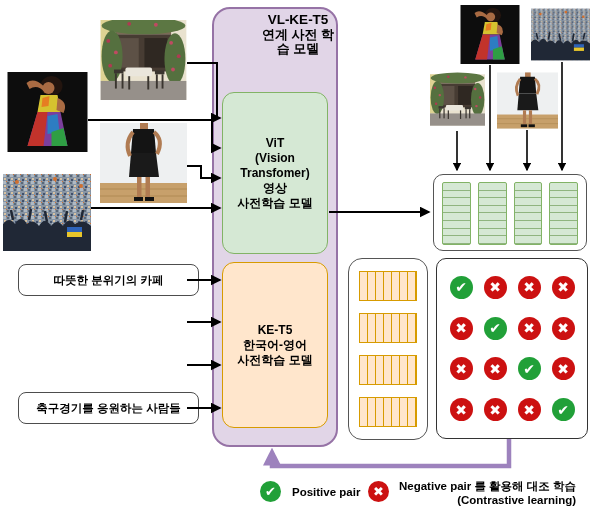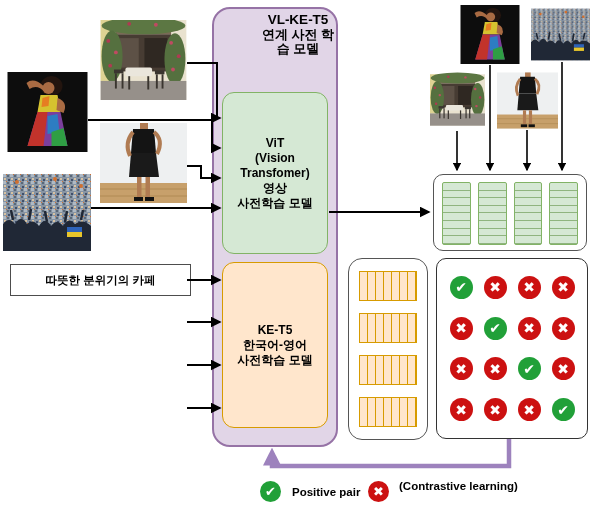--- a/index.html
+++ b/index.html
@@ -15,22 +15,22 @@
   .outer-title .t1{font-size:13.5px;}
 
   
   .model-box{border-radius:12px;display:flex;flex-direction:column;justify-content:center;
              align-items:center;text-align:center;font-weight:bold;font-size:12px;
              line-height:15px;z-index:2;}
   .vit-box{left:222px;top:92px;width:106px;height:162px;background:#d5e8d4;border:1.5px solid #82b366;}
   .ket5-box{left:222px;top:262px;width:106px;height:166px;background:#ffe6cc;border:1.5px solid #d79b00;}
 
   
-  .caption-box{left:10px;width:181px;height:32px;background:#fff;border:1.5px solid #4d4d4d;
-               border-radius:0;display:flex;align-items:center;justify-content:center;
+  .caption-box{left:18px;width:181px;height:32px;background:#fff;border:1.5px solid #4d4d4d;
+               border-radius:8px;display:flex;align-items:center;justify-content:center;
                font-size:11.5px;font-weight:600;z-index:2;white-space:nowrap;}
 
   
   .img-embed-box{left:433px;top:174px;width:154px;height:77px;background:#fff;
                  border:1.5px solid #555;border-radius:10px;display:flex;gap:7px;
                  padding:7px 8px;z-index:2;}
   .img-embed-col{width:31px;height:61px;border:1px solid #82b366;border-radius:2px;
                  background:repeating-linear-gradient(to bottom,#d5e8d4 0 6.6px,#8fb47f 6.6px 7.6px);}
   .txt-embed-box{left:348px;top:258px;width:80px;height:182px;background:#fff;
                  border:1.5px solid #555;border-radius:14px;display:flex;flex-direction:column;
@@ -49,21 +49,21 @@
   .mcell.x{background:#cc1111;}
 
   
   .photo{z-index:1;display:block;}
 
   
   .legend-icon{width:21px;height:21px;border-radius:50%;color:#fff;display:flex;
                align-items:center;justify-content:center;font-size:13px;font-weight:bold;z-index:2;}
   .legend-label{font-size:11.5px;font-weight:bold;z-index:2;white-space:nowrap;}
   .legend-neg{line-height:14px;}
-  .legend-neg .l2{display:block;text-align:center;}
+  .legend-neg .l2{display:block;text-align:right;}
 
   
   #overlay{position:absolute;left:0;top:0;z-index:3;pointer-events:none;}
 </style>
 </head>
 <body>
 
 <div id="canvas">
 
   <svg width="0" height="0" style="position:absolute" aria-hidden="true">
@@ -185,20 +185,21 @@
       <use href="#sym-crowd"></use>
     </svg>
   <svg class="abs photo" style="left:430px;top:70px" width="55" height="60" aria-label="cafe-terrace-photo">
       <use href="#sym-cafe"></use>
     </svg>
   <svg class="abs photo" style="left:497px;top:72px" width="61" height="57" aria-label="woman-in-black-dress-photo">
       <use href="#sym-blackdress"></use>
     </svg>
 
   <div class="abs caption-box" style="top:264px">따뜻한 분위기의 카페</div>
+  <div class="abs caption-box" style="top:392px">축구경기를 응원하는 사람들</div>
 
   <div class="abs img-embed-box">
     <div class="img-embed-col"></div>
     <div class="img-embed-col"></div>
     <div class="img-embed-col"></div>
     <div class="img-embed-col"></div>
   </div>
 
   <div class="abs txt-embed-box">
     <div class="txt-embed-bar"></div>
@@ -223,20 +224,21 @@
       <div class="mcell x">✖</div>
       <div class="mcell x">✖</div>
       <div class="mcell x">✖</div>
       <div class="mcell check">✔</div>
     </div>
 
   <div class="abs legend-icon" style="left:260px;top:481px;background:#21a038">✔</div>
   <div class="abs legend-label" style="left:292px;top:486px">Positive pair</div>
   <div class="abs legend-icon" style="left:368px;top:481px;background:#cc1111">✖</div>
   <div class="abs legend-label legend-neg" style="left:399px;top:479px">
+    <span class="l1">Negative pair 를 활용해 대조 학습</span>
     <span class="l2">(Contrastive learning)</span>
   </div>
 
   <svg id="overlay" width="600" height="513">
     <defs>
       <marker id="arr" viewBox="0 0 10 10" refX="8.5" refY="5" markerWidth="5.5" markerHeight="5.5" orient="auto">
         <path d="M0 0 L10 5 L0 10 z" fill="#000"></path>
       </marker>
       <marker id="arrp" viewBox="0 0 10 10" refX="7" refY="5" markerWidth="4" markerHeight="4" orient="auto">
         <path d="M0 0 L10 5 L0 10 z" fill="#9d82bd"></path>

